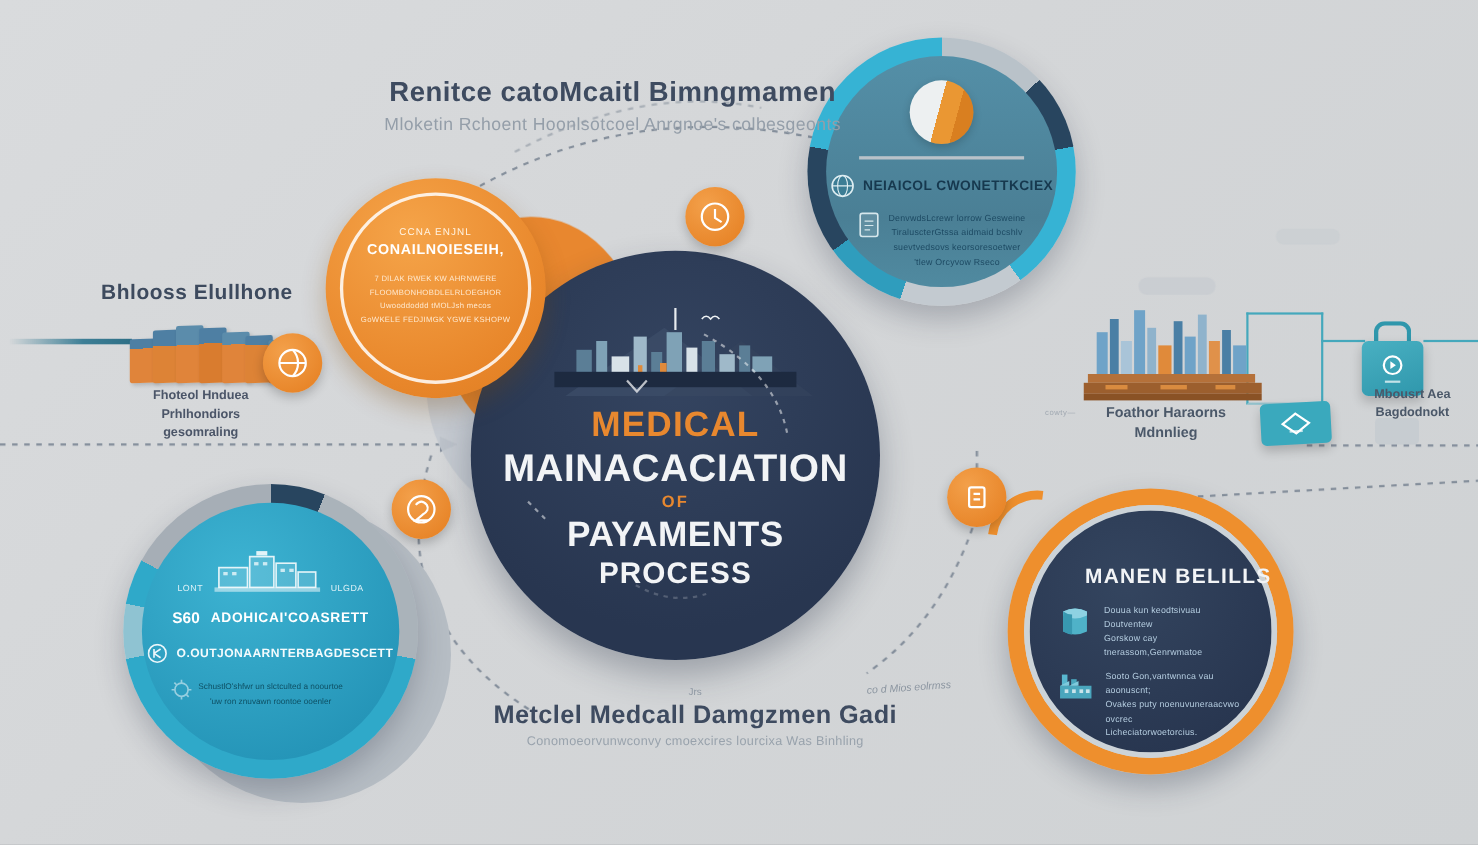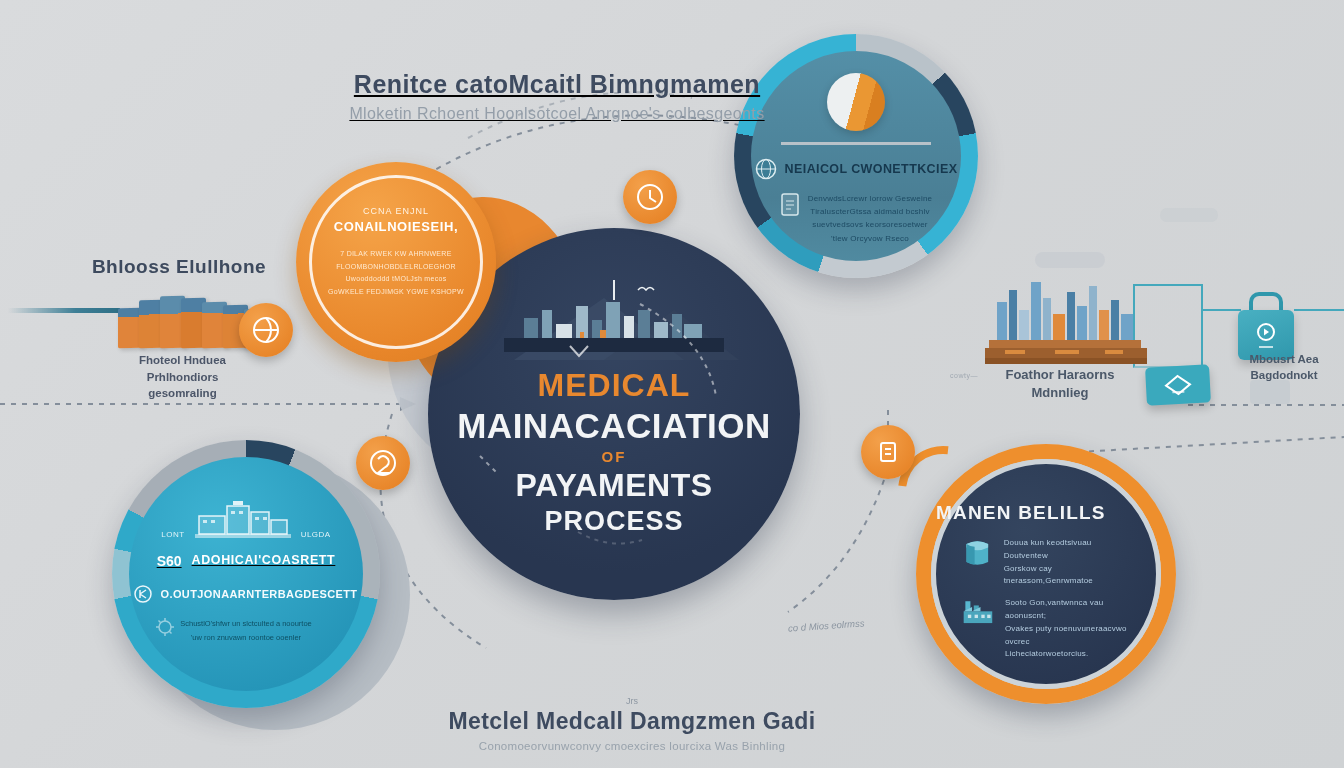--- a/index.html
+++ b/index.html
@@ -6,24 +6,24 @@
   .stage{position:relative;width:1344px;height:768px;overflow:hidden;
     background:linear-gradient(135deg,#d9dbdd 0%,#d4d6d8 45%,#cfd2d4 100%);
     font-family:"Liberation Sans", sans-serif; -webkit-font-smoothing:antialiased;}
   .abs{position:absolute;}
   .ctr{text-align:center;}
 
   
   svg.connectors{position:absolute;inset:0;z-index:1;pointer-events:none;}
 
   
-  .header{left:312px;top:70px;width:490px;z-index:9;text-decoration:underline;}
+  .header{left:312px;top:70px;width:490px;z-index:9;}
   .header .t{font-size:25px;font-weight:bold;color:#3e4b60;letter-spacing:.5px;}
   .header .s{font-size:16px;color:#949ea9;margin-top:6px;letter-spacing:.4px;}
-  .footer{left:412px;top:696px;width:440px;z-index:9;}
+  .footer{left:412px;top:624px;width:440px;z-index:9;}
   .footer .e{font-size:9px;color:#8d97a2;}
   .footer .t{font-size:23px;font-weight:bold;color:#3e4b60;margin-top:2px;letter-spacing:.4px;}
   .footer .s{font-size:11.5px;color:#98a2ac;margin-top:5px;letter-spacing:.3px;}
   .floatnote{left:788px;top:620px;z-index:8;font-size:9.5px;color:#8b95a0;transform:rotate(-4deg);font-style:italic;}
 
   
   .center-circle{left:428px;top:228px;width:372px;height:372px;border-radius:50%;z-index:5;
     background:radial-gradient(circle at 50% 32%,#344460,#283650 72%);
     box-shadow:0 14px 30px rgba(30,40,60,.30);overflow:hidden;}
   .center-circle .skyline{position:absolute;left:56px;top:52px;}
@@ -74,35 +74,35 @@
 
   
   .bl-circle{left:112px;top:440px;width:268px;height:268px;border-radius:50%;z-index:5;
     background:conic-gradient(#28455f 0 6%,#aab3ba 6% 28%,#2fa9c9 28% 72%,
       #8fc3d2 72% 78%,#2fa9c9 78% 83%,#a6aeb6 83% 100%);
     box-shadow:0 12px 26px rgba(30,40,60,.25);}
   .bl-circle .inner{position:absolute;inset:17px;border-radius:50%;
     background:radial-gradient(circle at 38% 28%,#3db3d2,#2595b8 78%);text-align:center;}
   .bl-circle .toprow{display:flex;align-items:flex-end;justify-content:center;gap:8px;margin-top:44px;}
   .bl-circle .toprow .side{font-size:8px;color:#dff2f7;letter-spacing:.5px;}
-  .bl-circle .stat{display:flex;justify-content:center;gap:10px;margin-top:14px;align-items:flex-start;text-decoration:underline;}
+  .bl-circle .stat{display:flex;justify-content:center;gap:10px;margin-top:14px;align-items:center;}
   .bl-circle .stat .n{font-size:14px;font-weight:bold;color:#ffffff;}
   .bl-circle .stat .l{font-size:12.5px;font-weight:bold;color:#ffffff;letter-spacing:.6px;}
   .bl-circle .r2{display:flex;justify-content:center;gap:8px;align-items:center;margin-top:16px;}
   .bl-circle .r2 span{font-size:11px;font-weight:bold;color:#f4fbfd;letter-spacing:.4px;}
   .bl-circle .small{margin:14px 30px 0;font-size:7.5px;color:#0e5064;line-height:1.8;position:relative;}
   .bl-circle .small svg{position:absolute;left:-4px;top:0;opacity:.5;}
 
   
   .br-circle{left:916px;top:444px;width:260px;height:260px;border-radius:50%;z-index:5;
     border:15px solid #ee8f2d;box-sizing:border-box;
     box-shadow:0 12px 26px rgba(30,40,60,.28);}
   .br-circle .inner{position:absolute;inset:0;border-radius:50%;border:5px solid #ccd3d8;
     background:radial-gradient(circle at 40% 30%,#34455f,#283650 78%);}
-  .br-circle .h{margin-top:38px;text-align:left;font-size:19px;font-weight:bold;color:#f2f4f6;letter-spacing:1.2px;}
+  .br-circle .h{margin-top:50px;text-align:right;font-size:19px;font-weight:bold;color:#f2f4f6;letter-spacing:1.2px;}
   .br-circle .rows{margin:13px 26px 0;}
   .br-circle .row{display:flex;gap:11px;align-items:flex-start;margin-top:9px;}
   .br-circle .row .txt{font-size:8px;color:#b5cde0;line-height:1.6;letter-spacing:.2px;text-align:left;}
 
   
   .badge{width:54px;height:54px;border-radius:50%;z-index:7;
     background:radial-gradient(circle at 35% 30%,#f3a04a,#e8862a 75%);
     box-shadow:0 4px 10px rgba(0,0,0,.22);display:flex;align-items:center;justify-content:center;}
 
   

